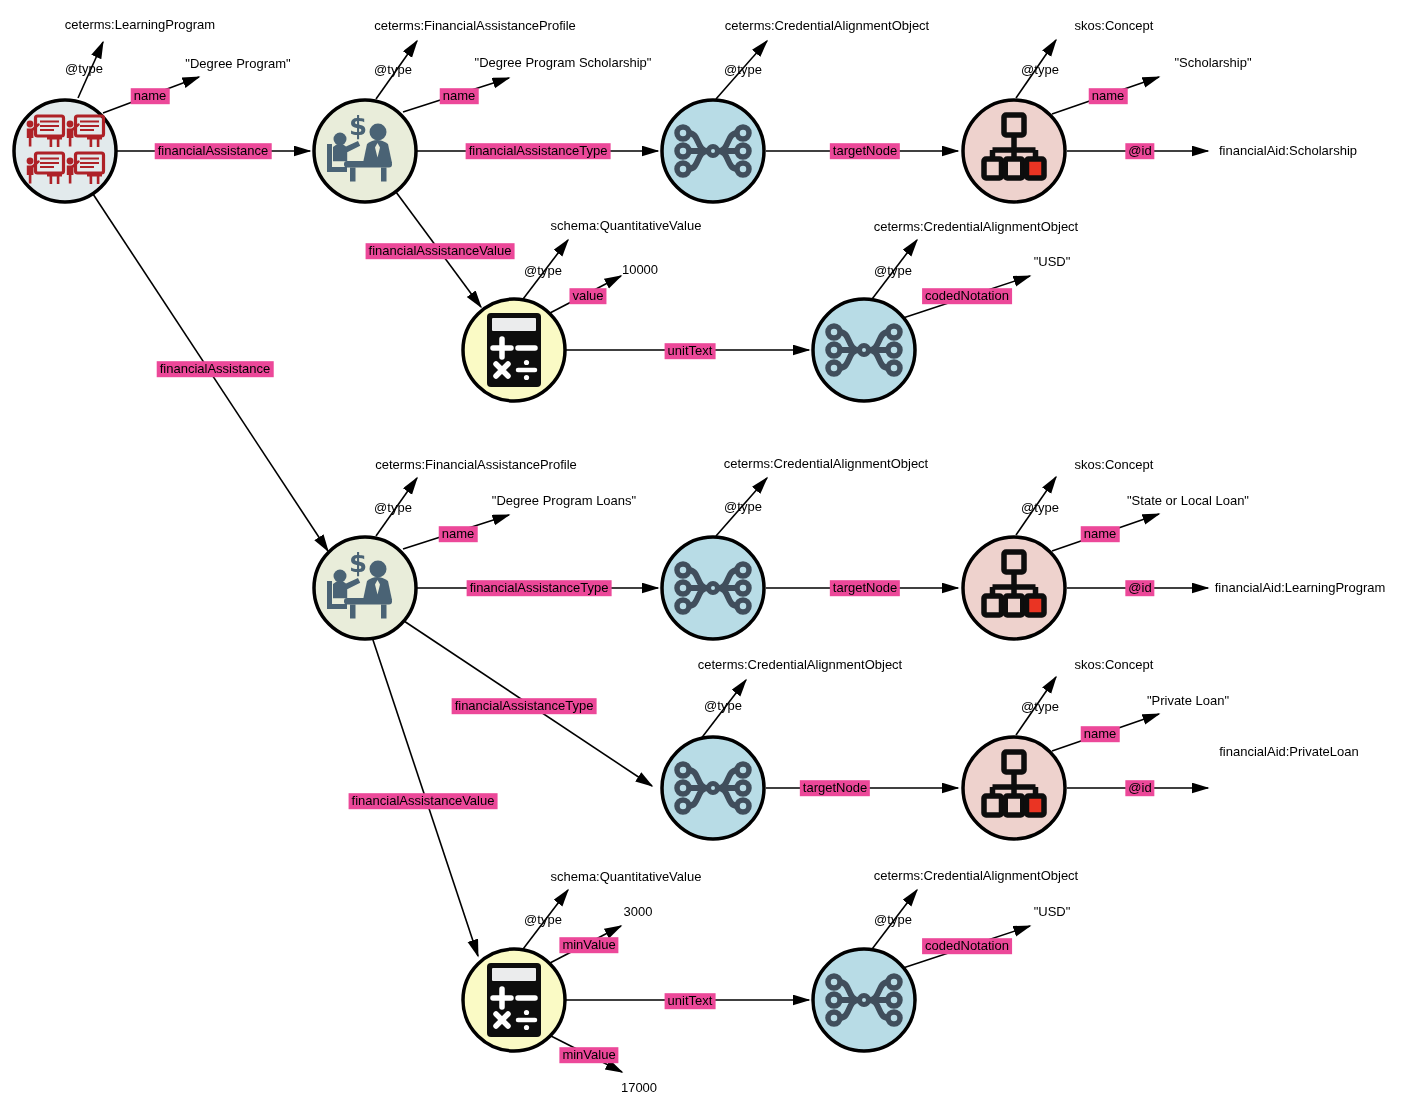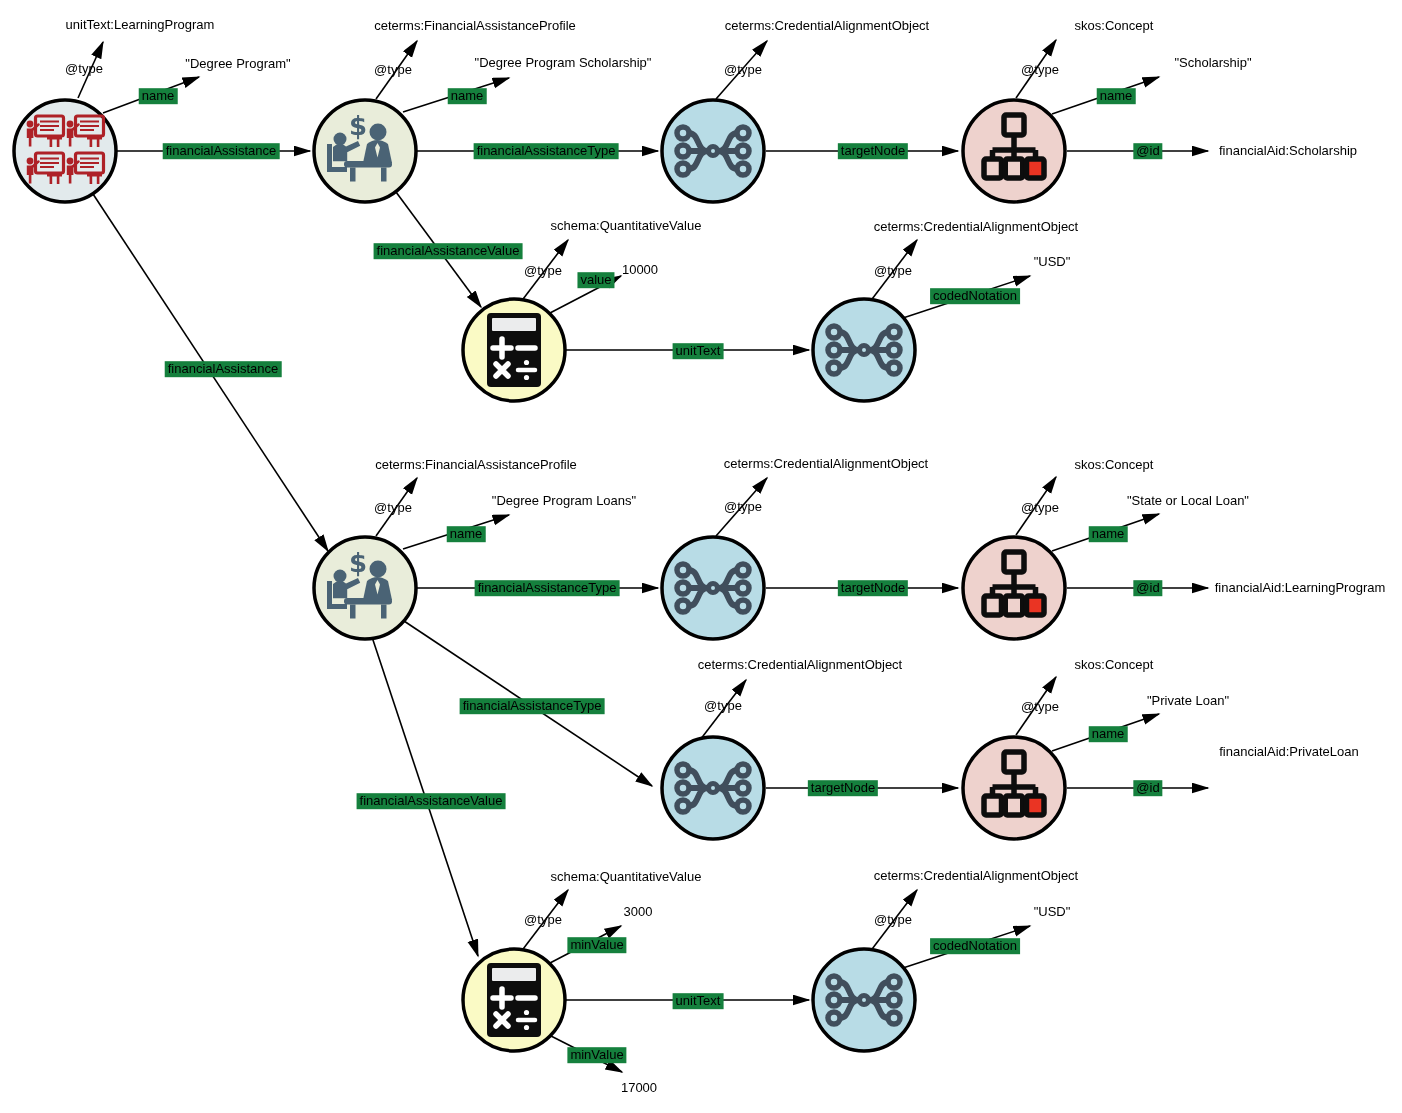--- a/index.html
+++ b/index.html
@@ -3,21 +3,21 @@
 <meta charset="utf-8">
 <style>
   html,body{margin:0;padding:0;background:#fff;}
   .canvas{position:relative;width:1402px;height:1113px;background:#fff;
           font-family:"Liberation Sans",sans-serif;overflow:hidden;}
   svg.graph{position:absolute;left:0;top:0;}
   .edge{stroke:#000;stroke-width:1.6;}
   .node{stroke:#000;stroke-width:3.5;}
   .lbl{position:absolute;transform:translate(-50%,-50%);font-size:13px;color:#000;
        white-space:nowrap;line-height:1.2;}
-  .onl{background:#15803d;padding:0 3px;margin-left:8px;}
+  .onl{background:#ec4899;padding:0 3px;}
 </style>
 </head>
 <body>
 
 <div class="canvas">
 
 <svg class="graph" width="1402" height="1113" viewBox="0 0 1402 1113">
   <defs>
     <marker id="arrow" markerUnits="userSpaceOnUse" markerWidth="20" markerHeight="13" refX="16.5" refY="5.5" orient="auto">
       <path d="M0 0 L18 5.5 L0 11 Z" fill="#000"></path>
@@ -170,21 +170,21 @@
     <circle class="node" cx="514" cy="1000" r="51" fill="#fafac5"></circle>
     <use href="#ic-calculator" x="514" y="1000"></use>
   </g>
   <g>
     <circle class="node" cx="864" cy="1000" r="51" fill="#b8dce6"></circle>
     <use href="#ic-network" x="864" y="1000"></use>
   </g>
 </svg>
 
 <div class="lbl" style="left:84px;top:69px">@type</div>
-<div class="lbl" style="left:140px;top:25px">unitText:LearningProgram</div>
+<div class="lbl" style="left:140px;top:25px">ceterms:LearningProgram</div>
 <div class="lbl onl" style="left:150px;top:96px">name</div>
 <div class="lbl" style="left:238px;top:64px">"Degree Program"</div>
 <div class="lbl onl" style="left:213px;top:151px">financialAssistance</div>
 <div class="lbl onl" style="left:215px;top:369px">financialAssistance</div>
 
 <div class="lbl" style="left:393px;top:70px">@type</div>
 <div class="lbl" style="left:475px;top:26px">ceterms:FinancialAssistanceProfile</div>
 <div class="lbl onl" style="left:459px;top:96px">name</div>
 <div class="lbl" style="left:563px;top:63px">"Degree Program Scholarship"</div>
 <div class="lbl onl" style="left:538px;top:151px">financialAssistanceType</div>
@@ -196,21 +196,21 @@
 <div class="lbl" style="left:1040px;top:70px">@type</div>
 <div class="lbl" style="left:1114px;top:26px">skos:Concept</div>
 <div class="lbl onl" style="left:1108px;top:96px">name</div>
 <div class="lbl" style="left:1213px;top:63px">"Scholarship"</div>
 <div class="lbl onl" style="left:1140px;top:151px">@id</div>
 <div class="lbl" style="left:1288px;top:151px">financialAid:Scholarship</div>
 
 <div class="lbl onl" style="left:440px;top:251px">financialAssistanceValue</div>
 <div class="lbl" style="left:543px;top:271px">@type</div>
 <div class="lbl" style="left:626px;top:226px">schema:QuantitativeValue</div>
-<div class="lbl onl" style="left:588px;top:280px">value</div>
+<div class="lbl onl" style="left:588px;top:296px">value</div>
 <div class="lbl" style="left:640px;top:270px">10000</div>
 <div class="lbl onl" style="left:690px;top:351px">unitText</div>
 
 <div class="lbl" style="left:893px;top:271px">@type</div>
 <div class="lbl" style="left:976px;top:227px">ceterms:CredentialAlignmentObject</div>
 <div class="lbl onl" style="left:967px;top:296px">codedNotation</div>
 <div class="lbl" style="left:1052px;top:262px">"USD"</div>
 
 <div class="lbl" style="left:393px;top:508px">@type</div>
 <div class="lbl" style="left:476px;top:465px">ceterms:FinancialAssistanceProfile</div>

